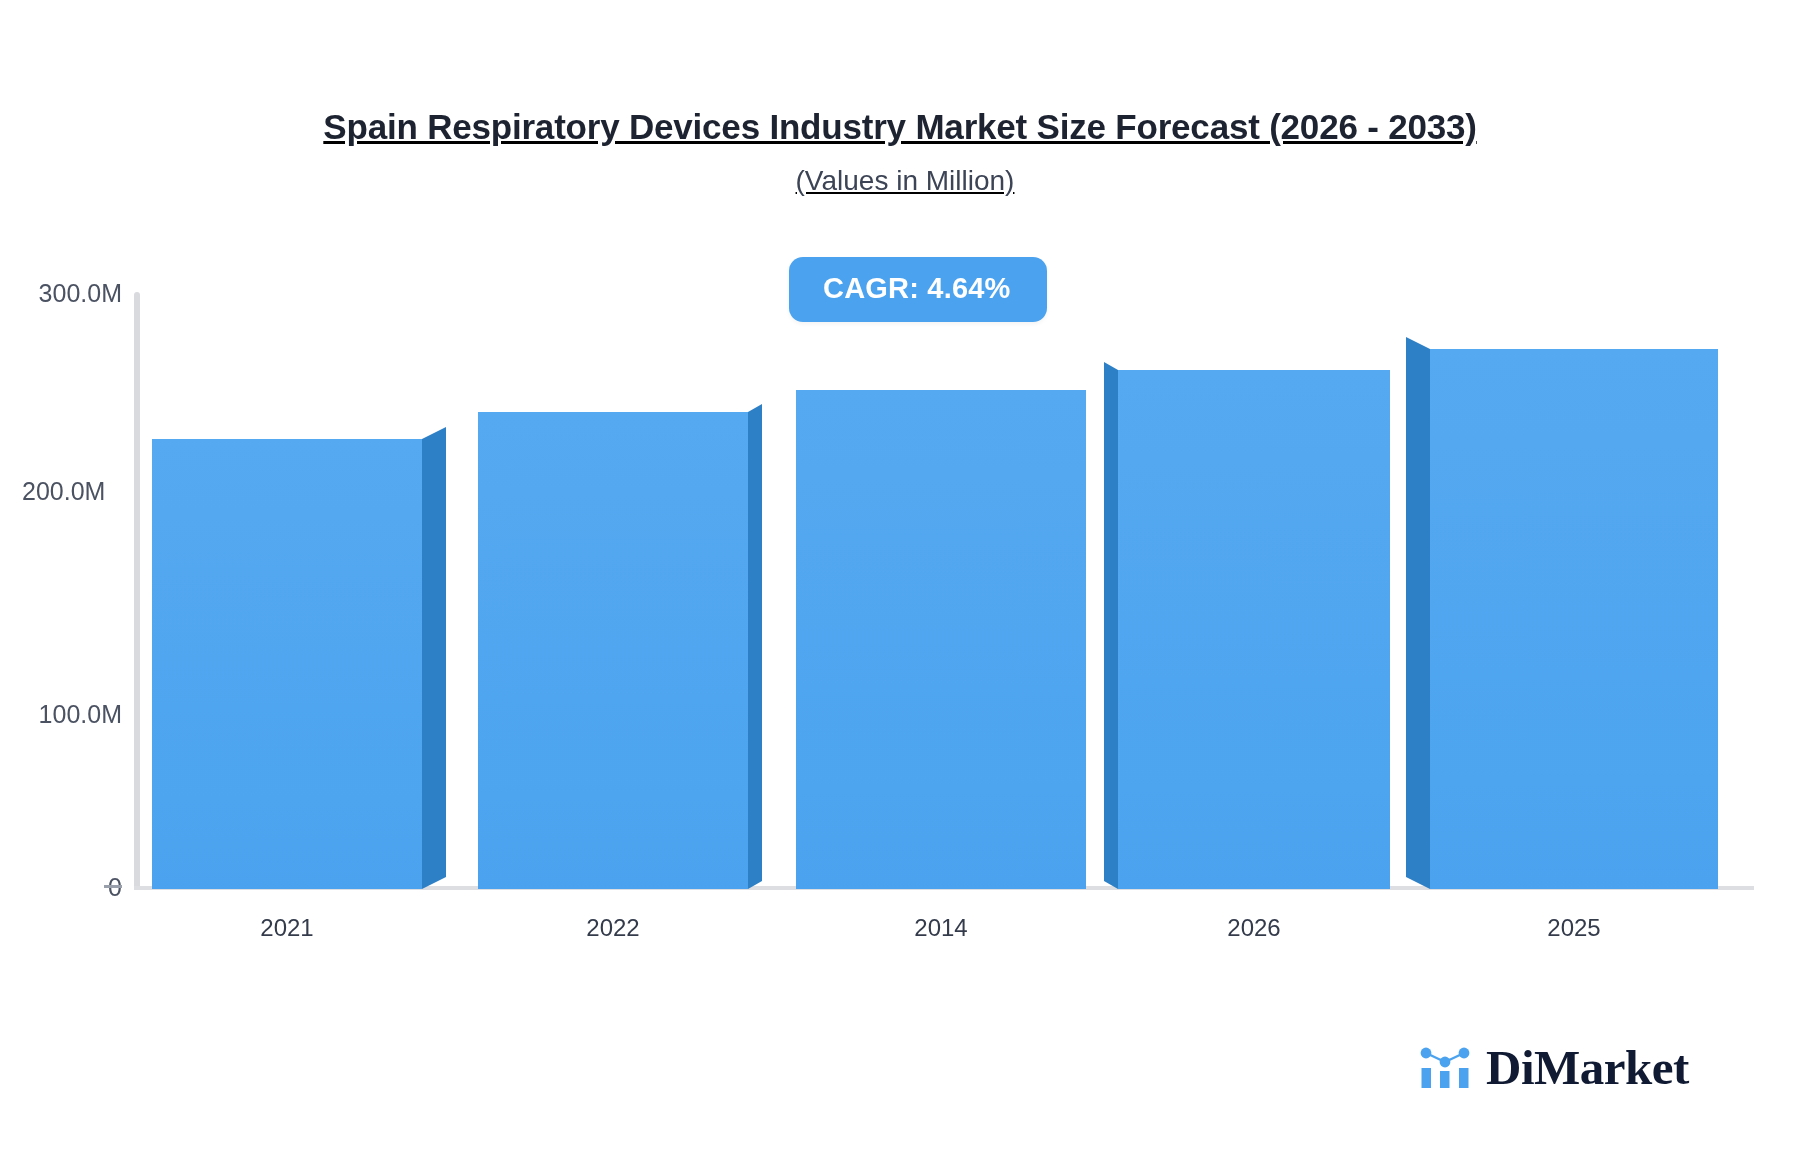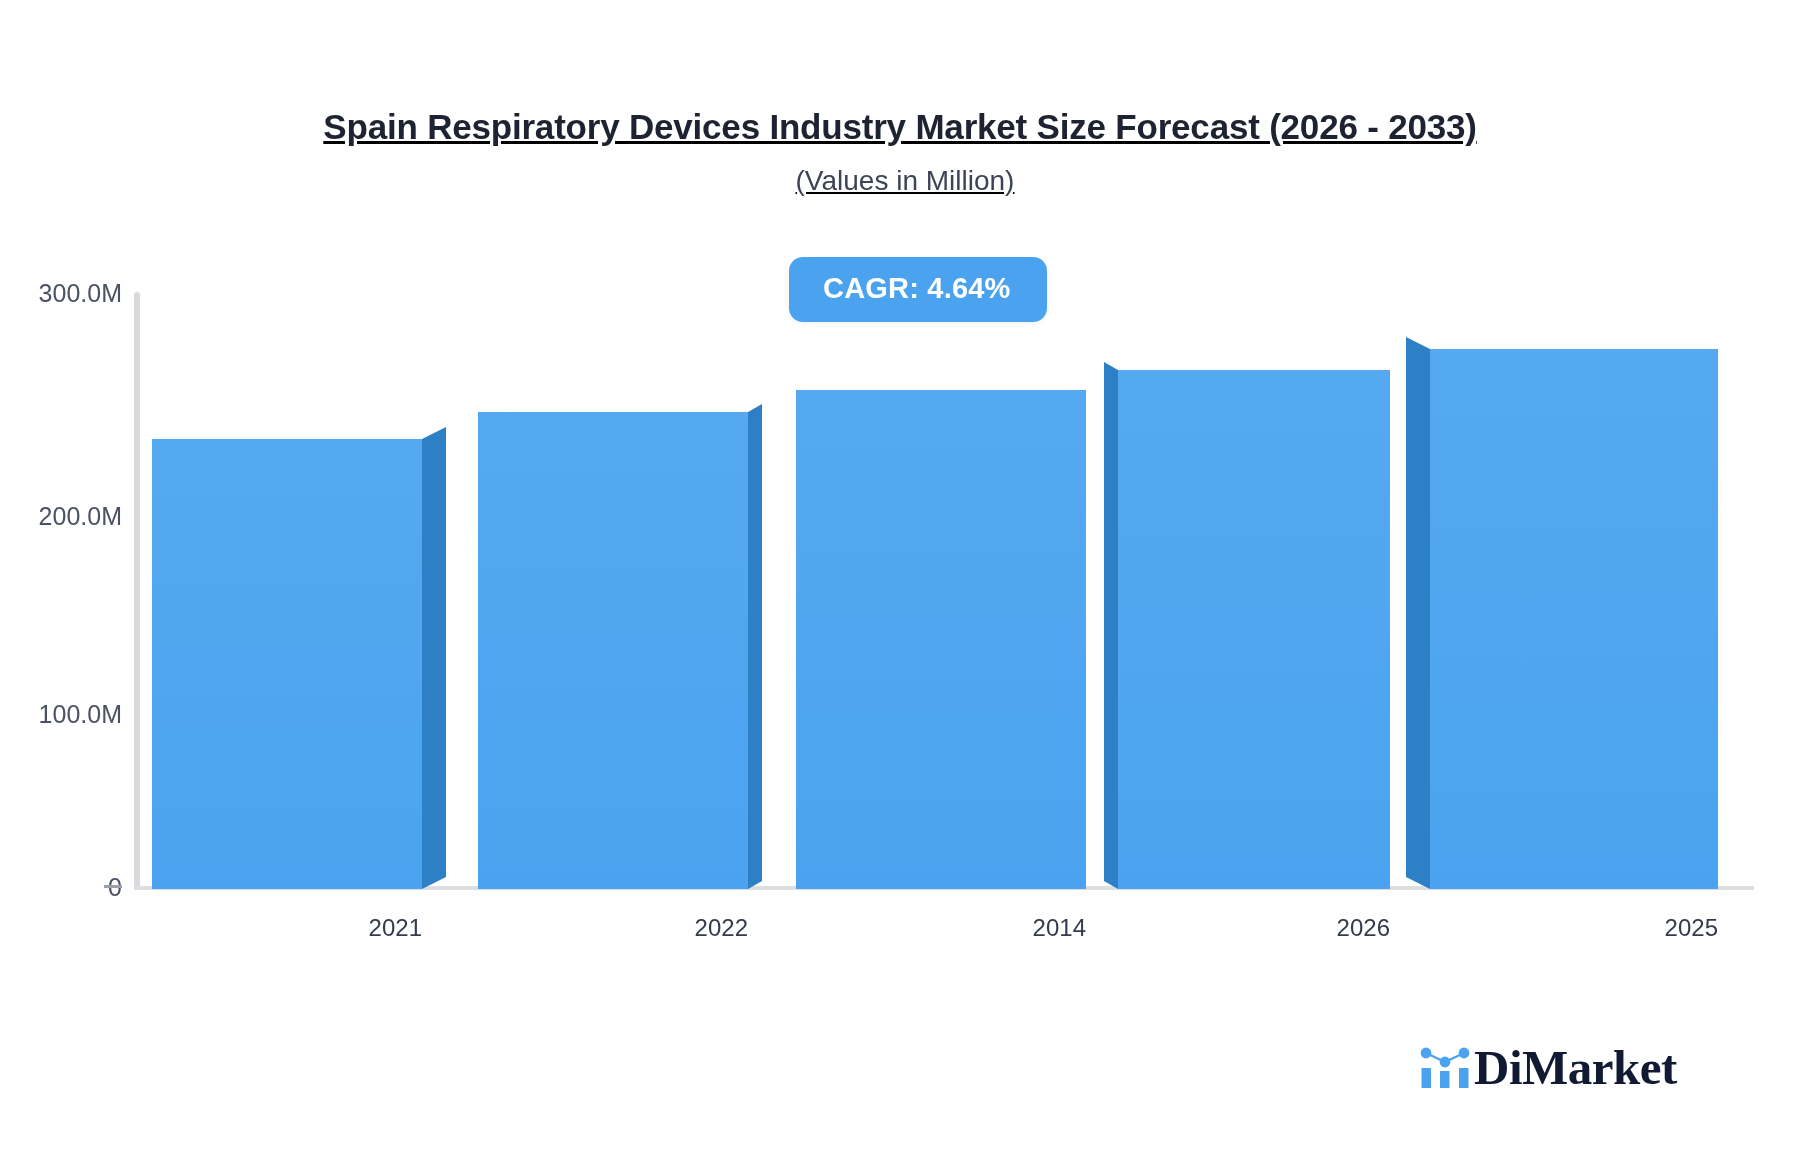--- a/index.html
+++ b/index.html
@@ -98,21 +98,21 @@
   }
   .y-tick-label {
     position: absolute;
     text-align: right;
     font-size: 25px;
     color: #4b5262;
     line-height: 1;
     white-space: nowrap;
   }
   #ytick-0 { left: 22px; width: 100px; text-align: right; top: 281px; }
-  #ytick-1 { left: 22px; width: 100px; text-align: right; top: 479px; margin-top: 25px; }
+  #ytick-1 { left: 22px; width: 100px; text-align: left; top: 479px; }
   #ytick-2 { left: 22px; width: 100px; text-align: right; top: 678px; margin-top: 24px; }
   #ytick-3 { left: 22px; width: 100px; text-align: right; top: 875px; }
 
   #ytick-dash {
     position: absolute;
     left: 104px;
     top: 885px;
     width: 18px;
     height: 3px;
     background: #9aa0ab;
@@ -129,33 +129,33 @@
     background: #4ea6f0;
     background: linear-gradient(180deg, #55a9f0 0%, #4ba3ef 100%);
   }
 
   
   .x-label {
     position: absolute;
     top: 916px;
     font-size: 24px;
     color: #343b4b;
-    text-align: right;
+    text-align: center;
     line-height: 1;
     font-weight: 500;
   }
 
   
   #logo {
     position: absolute;
     left: 1418px;
     top: 1040px;
     display: flex;
     align-items: center;
-    gap: 2px;
+    gap: 14px;
   }
   #logo-icon { display: block; }
   #logo-text {
     font-family: "Liberation Serif", serif;
     font-size: 49px;
     font-weight: bold;
     color: #101b33;
     line-height: 1;
     letter-spacing: -0.5px;
   }

